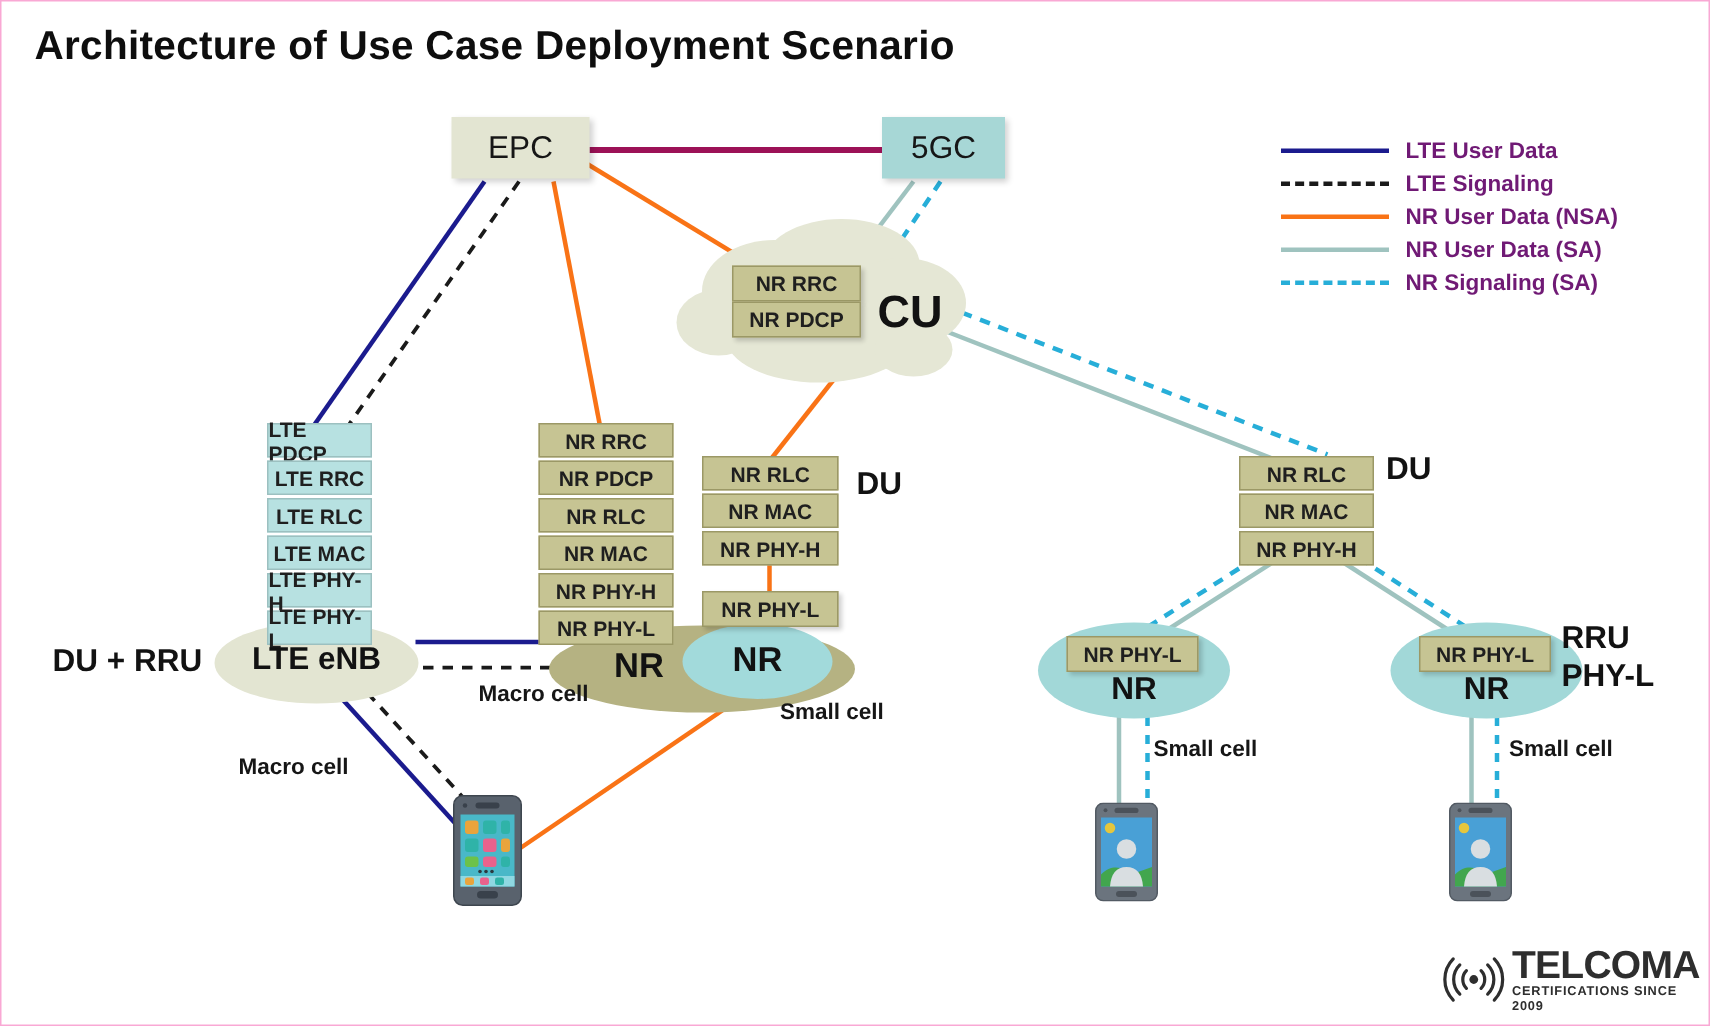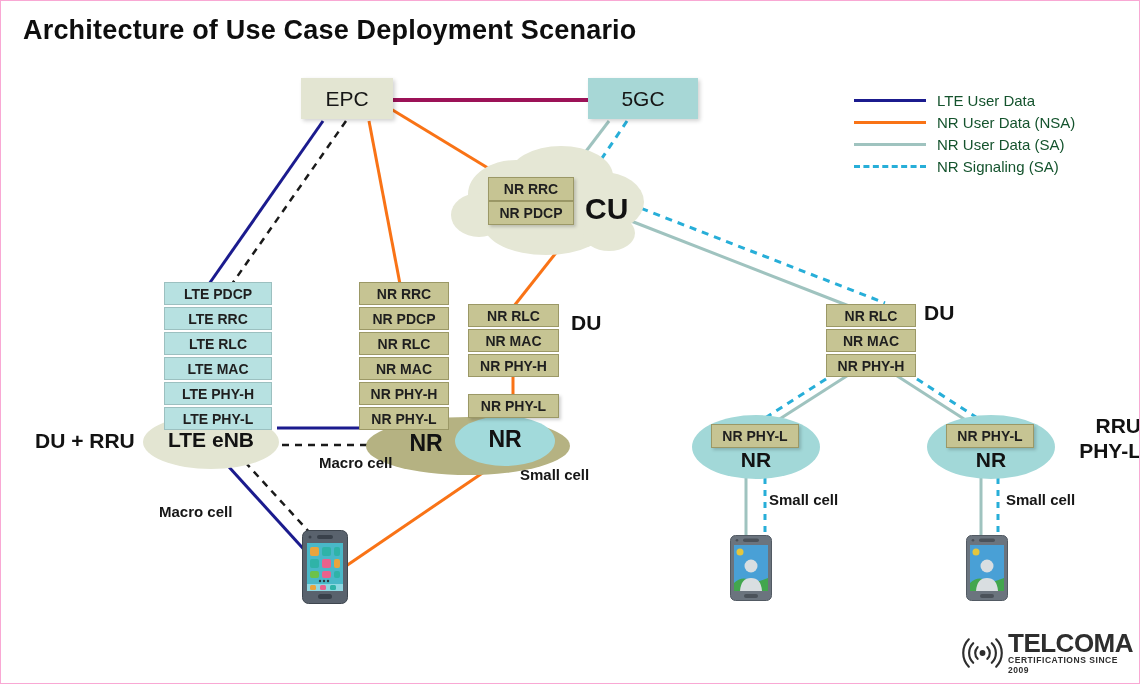--- a/index.html
+++ b/index.html
@@ -2,43 +2,43 @@
 <html><head>
 <meta charset="utf-8">
 <style>
   html,body{margin:0;padding:0;background:#ffffff;font-family:"Liberation Sans","DejaVu Sans",sans-serif;}
   #canvas{position:relative;width:1138px;height:682px;border:1px solid #f9a8d4;background:#ffffff;overflow:hidden;}
   .abs{position:absolute;}
   #title{left:22px;top:14px;font-size:27px;font-weight:700;color:#0e0e0e;letter-spacing:0.2px;}
   
   .node-box{display:flex;align-items:center;justify-content:center;font-weight:400;font-size:21px;color:#161616;box-shadow:2px 2px 4px rgba(0,0,0,0.18);}
   #epc-box{left:300px;top:77px;width:92px;height:41px;background:#e3e5d2;}
-  #fivegc-box{left:587px;top:77px;width:110px;height:41px;background:#a7d7d6;}
+  #fivegc-box{left:587px;top:77px;width:82px;height:41px;background:#a7d7d6;}
   
   .stack{display:grid;row-gap:2px;}
   .stack .row{height:21px;display:flex;align-items:center;justify-content:center;font-size:14px;font-weight:600;color:#1f1f1f;}
   .cyan-row{background:#b7e1e1;border:1px solid #9cc0c0;}
   .olive-row{background:#c6c493;border:1px solid #9b9866;}
-  #lte-stack{left:163px;top:281px;width:108px;}
+  #lte-stack{left:177px;top:281px;width:70px;}
   #nr-stack{left:358px;top:281px;width:90px;}
   #du-mid-stack{left:467px;top:303px;width:91px;}
   #du-right-stack{left:825px;top:303px;width:90px;}
   .single-box{display:flex;align-items:center;justify-content:center;font-size:14px;font-weight:600;color:#1f1f1f;background:#c6c493;border:1px solid #9b9866;box-shadow:2px 2px 3px rgba(0,0,0,0.18);}
   #du-mid-phyl{left:467px;top:393px;width:89px;height:22px;}
   #rru1-phyl{left:710px;top:423px;width:86px;height:22px;}
   #rru2-phyl{left:945px;top:423px;width:86px;height:22px;}
   #cu-box1{left:487px;top:176px;width:84px;height:22px;}
   #cu-box2{left:487px;top:200px;width:84px;height:22px;}
   
   .big-label{font-size:21px;font-weight:700;color:#121212;}
   #cu-label{left:584px;top:191px;font-size:30px;}
   #du-mid-label{left:570px;top:310px;}
   #du-right-label{left:923px;top:300px;}
   #du-rru-label{left:34px;top:428px;}
-  #rru-label{left:1040px;top:412px;width:100px;text-align:right;line-height:25px;}
+  #rru-label{left:1040px;top:412px;width:100px;text-align:left;line-height:25px;}
   
   .ell-label{text-align:center;font-weight:700;color:#121212;}
   #lte-enb-label{left:142px;top:427px;width:136px;font-size:21px;}
   #nr-macro-label{left:397px;top:429px;width:56px;font-size:23px;}
   #nr-small-label{left:478px;top:425px;width:52px;font-size:23px;}
   #nr-rru1-label{left:727px;top:447px;width:56px;font-size:21px;}
   #nr-rru2-label{left:962px;top:447px;width:56px;font-size:21px;}
   
   .cell-label{font-size:15px;font-weight:600;color:#161616;}
   #macro-cell-right{left:318px;top:453px;}
@@ -48,21 +48,21 @@
   #small-cell-rru2{left:1005px;top:490px;}
   
   #legend{left:853px;top:88px;}
   .legend-row{display:flex;align-items:center;height:22px;}
   .legend-line{width:72px;height:0;margin-right:11px;}
   .ls-navy{border-top:3px solid #1b1b8e;}
   .ls-black-dash{border-top:3px dashed #1a1a1a;}
   .ls-orange{border-top:3px solid #f97316;}
   .ls-cyan-dash{border-top:3px dashed #27aed8;}
   .ls-teal{border-top:3px solid #9fc3bf;}
-  .legend-text{font-size:15px;font-weight:400;color:#14532d;}
+  .legend-text{font-size:15px;font-weight:700;color:#701a75;}
   
   #logo{left:960px;top:630px;display:flex;align-items:center;gap:4px;color:#2e2e2e;}
   #logo-name{font-size:26px;font-weight:700;letter-spacing:-0.5px;line-height:24px;}
   #logo-tagline{font-size:8.5px;font-weight:600;letter-spacing:0.55px;margin-top:0px;}
   svg{display:block;}
 </style>
 </head>
 <body>
 
 <div id="canvas">
@@ -120,20 +120,24 @@
 
   <div id="title" class="abs">Architecture of Use Case Deployment Scenario</div>
 
   <div id="epc-box" class="abs node-box">EPC</div>
   <div id="fivegc-box" class="abs node-box">5GC</div>
 
   <div id="legend" class="abs">
     <div class="legend-row">
       <div class="legend-line ls-navy"></div>
       <div class="legend-text">LTE User Data</div>
+    </div>
+    <div class="legend-row">
+      <div class="legend-line ls-black-dash"></div>
+      <div class="legend-text">LTE Signaling</div>
     </div>
     <div class="legend-row">
       <div class="legend-line ls-orange"></div>
       <div class="legend-text">NR User Data (NSA)</div>
     </div>
     <div class="legend-row">
       <div class="legend-line ls-teal"></div>
       <div class="legend-text">NR User Data (SA)</div>
     </div>
     <div class="legend-row">

